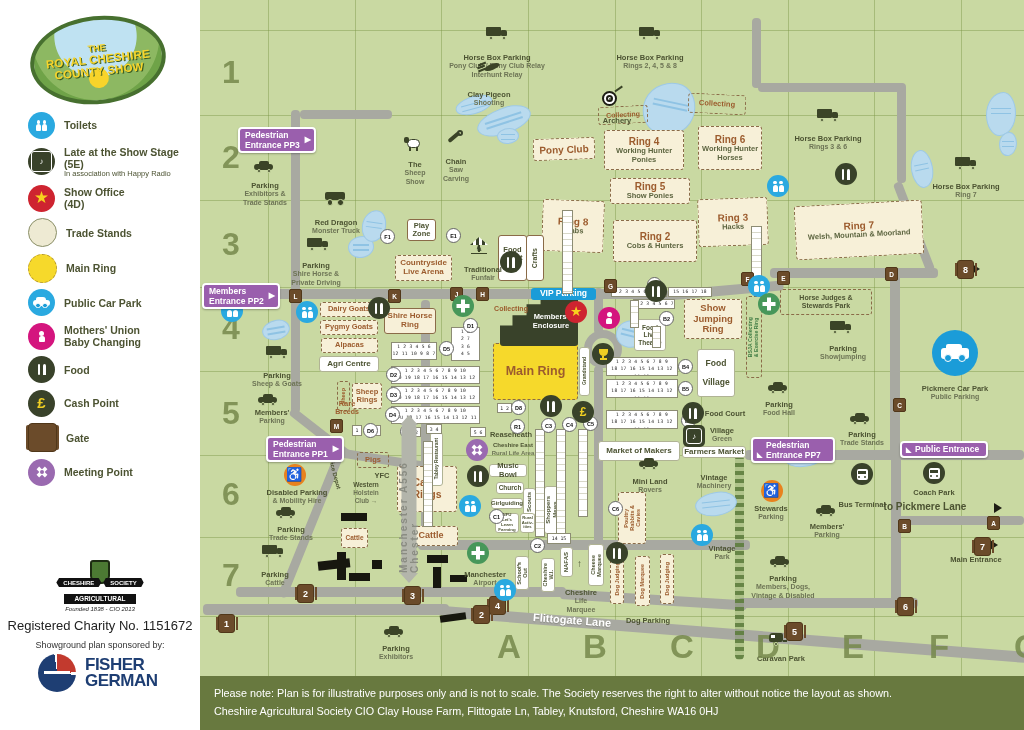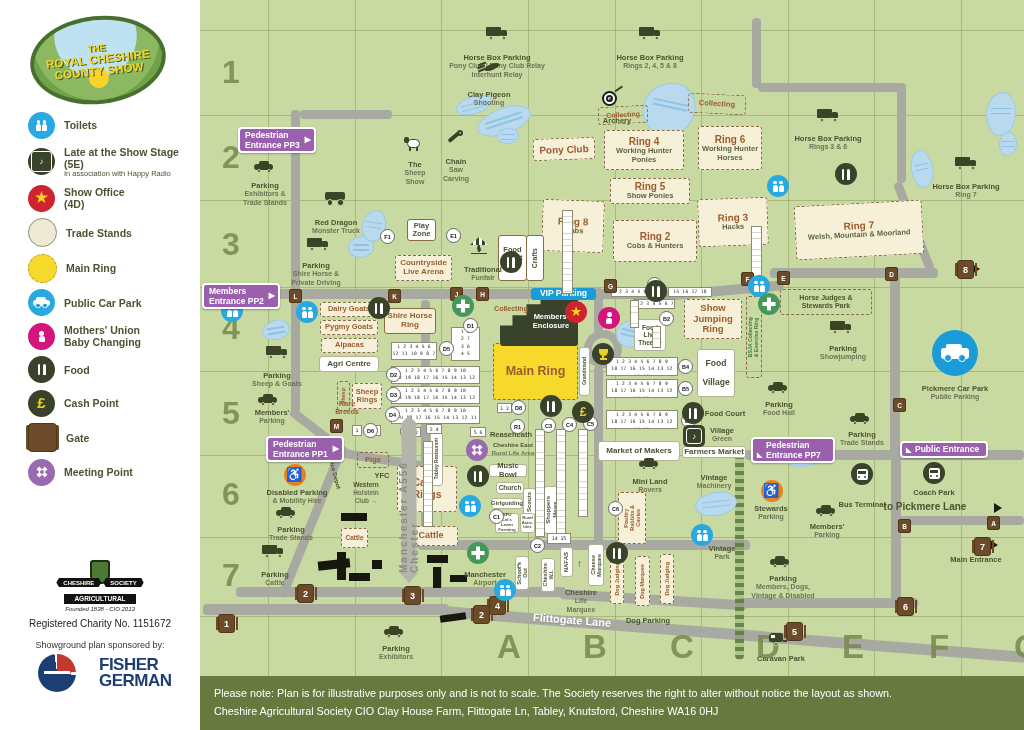--- a/index.html
+++ b/index.html
@@ -16,23 +16,23 @@
   .leg{display:flex;align-items:center;gap:9px;min-height:26px}
   .leg .ltxt{font-size:10.5px;font-weight:bold;color:#4c5332;line-height:1.15;white-space:pre-line}
   .leg .lsub{font-size:7.5px;color:#4c5332;font-weight:normal}
   
   #crest{position:absolute;left:20px;top:560px;width:160px;text-align:center}
   #crest .shield{width:16px;height:20px;margin:0 auto;border:2px solid #1d2d12;border-radius:3px 3px 8px 8px;background:#4c7a33}
   #crest .ribrow{display:flex;justify-content:center;gap:2px;margin-top:-6px}
   #crest .rib{background:#111;color:#fff;font-size:6px;font-weight:bold;padding:1.5px 7px;clip-path:polygon(6% 0,94% 0,100% 50%,94% 100%,6% 100%,0 50%)}
   #crest .ribmid{background:#111;color:#fff;font-size:6.5px;font-weight:bold;padding:1.5px 10px;display:inline-block;margin-top:1px}
   #crest .founded{font-size:6px;font-style:italic;color:#222;margin-top:1px}
-  #charity{position:absolute;left:0;top:618px;width:200px;text-align:center;font-size:10px;color:#222}
+  #charity{position:absolute;left:0;top:618px;width:200px;text-align:center;font-size:13px;color:#222}
   #sponsor-label{position:absolute;left:0;top:640px;width:200px;text-align:center;font-size:9px;color:#333}
-  #sponsor{position:absolute;left:38px;top:654px;display:flex;align-items:center;gap:23px}
+  #sponsor{position:absolute;left:38px;top:654px;display:flex;align-items:center;gap:9px}
   #sponsor .fgcircle{width:38px;height:38px;border-radius:50%;
      background:conic-gradient(#c23a2e 0 88deg,#ffffff 88deg 96deg,#1e3e73 96deg 352deg,#ffffff 352deg 360deg);position:relative}
   #sponsor .fgcircle:after{content:"";position:absolute;left:6px;top:17px;width:26px;height:3px;background:#fff}
   #sponsor .fgname{color:#1e3e73;font-weight:bold;font-size:17px;line-height:.95;letter-spacing:-.5px}
   
   #map{position:absolute;left:200px;top:0;width:824px;height:676px;background:#c9d9a2;overflow:hidden}
   #footer{position:absolute;left:200px;top:676px;width:824px;height:54px;background:#68793f;color:#fff;
           font-size:10.8px;line-height:1.65;padding:9px 14px 0 14px;box-sizing:border-box}
   .gv,.gh{position:absolute;background:rgba(125,150,70,.45)}
   .gv{width:1px;top:0;height:676px}.gh{height:1px;left:0;width:824px}

